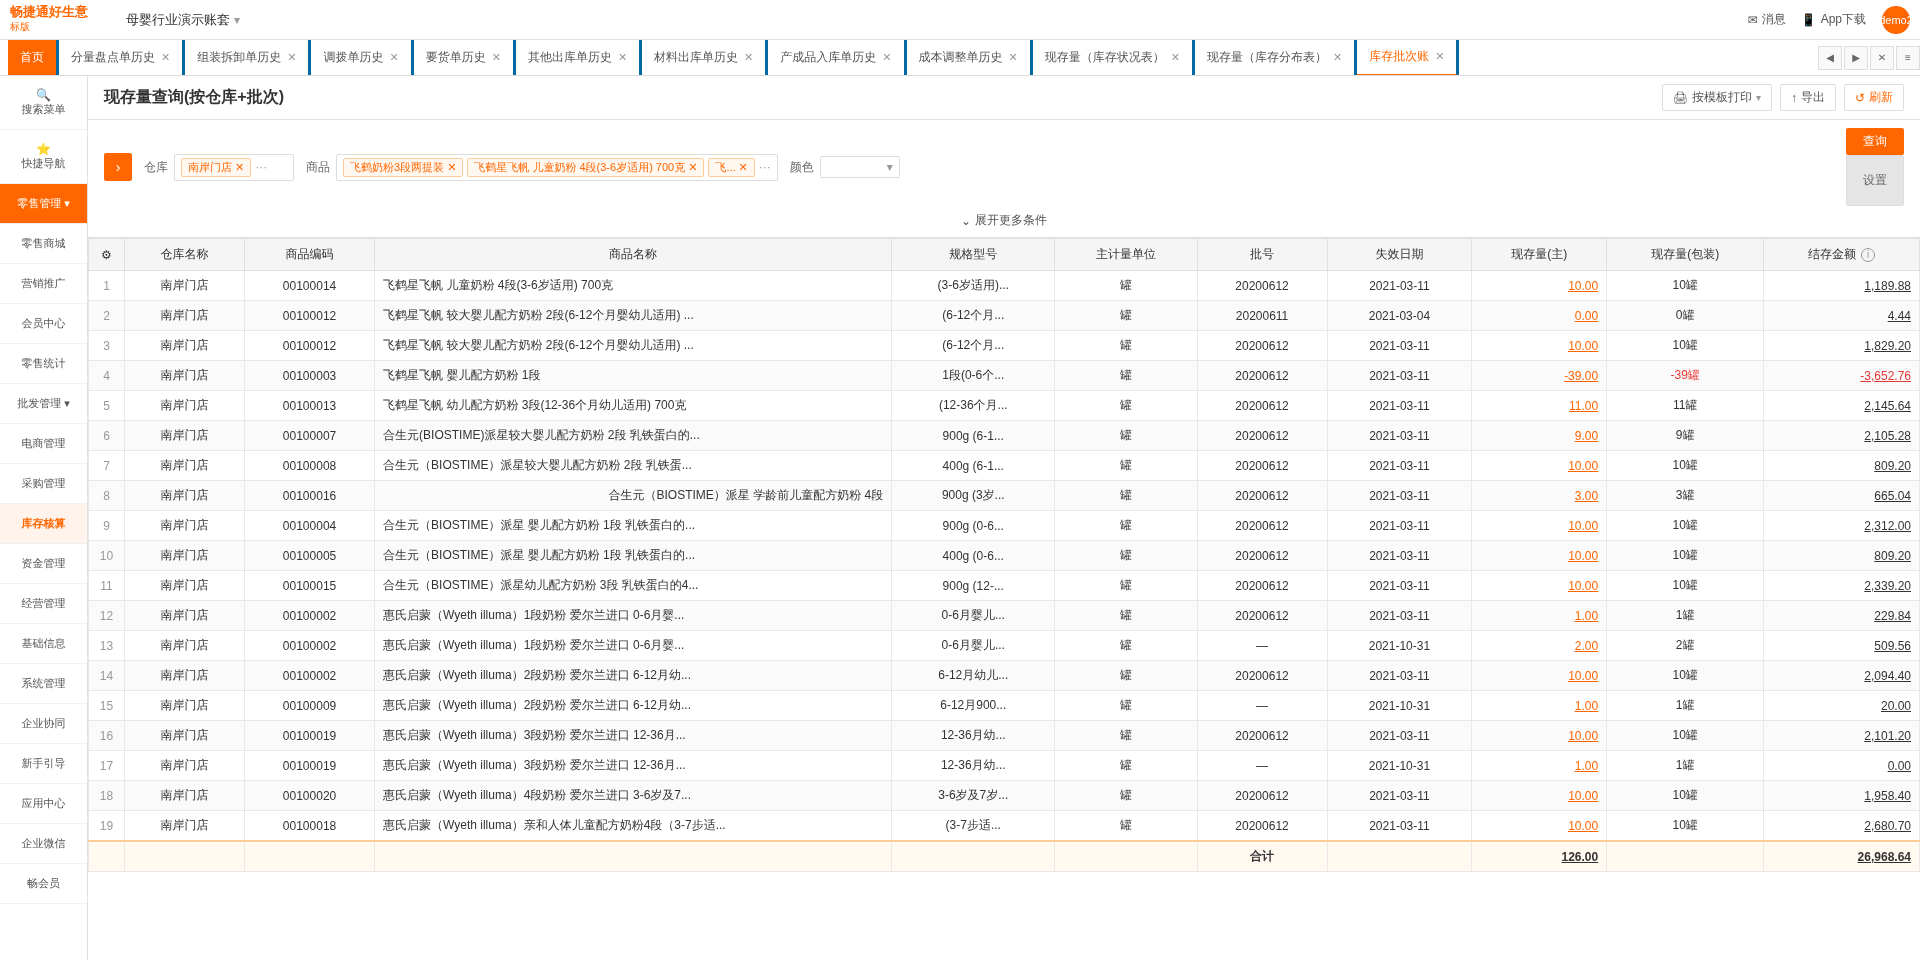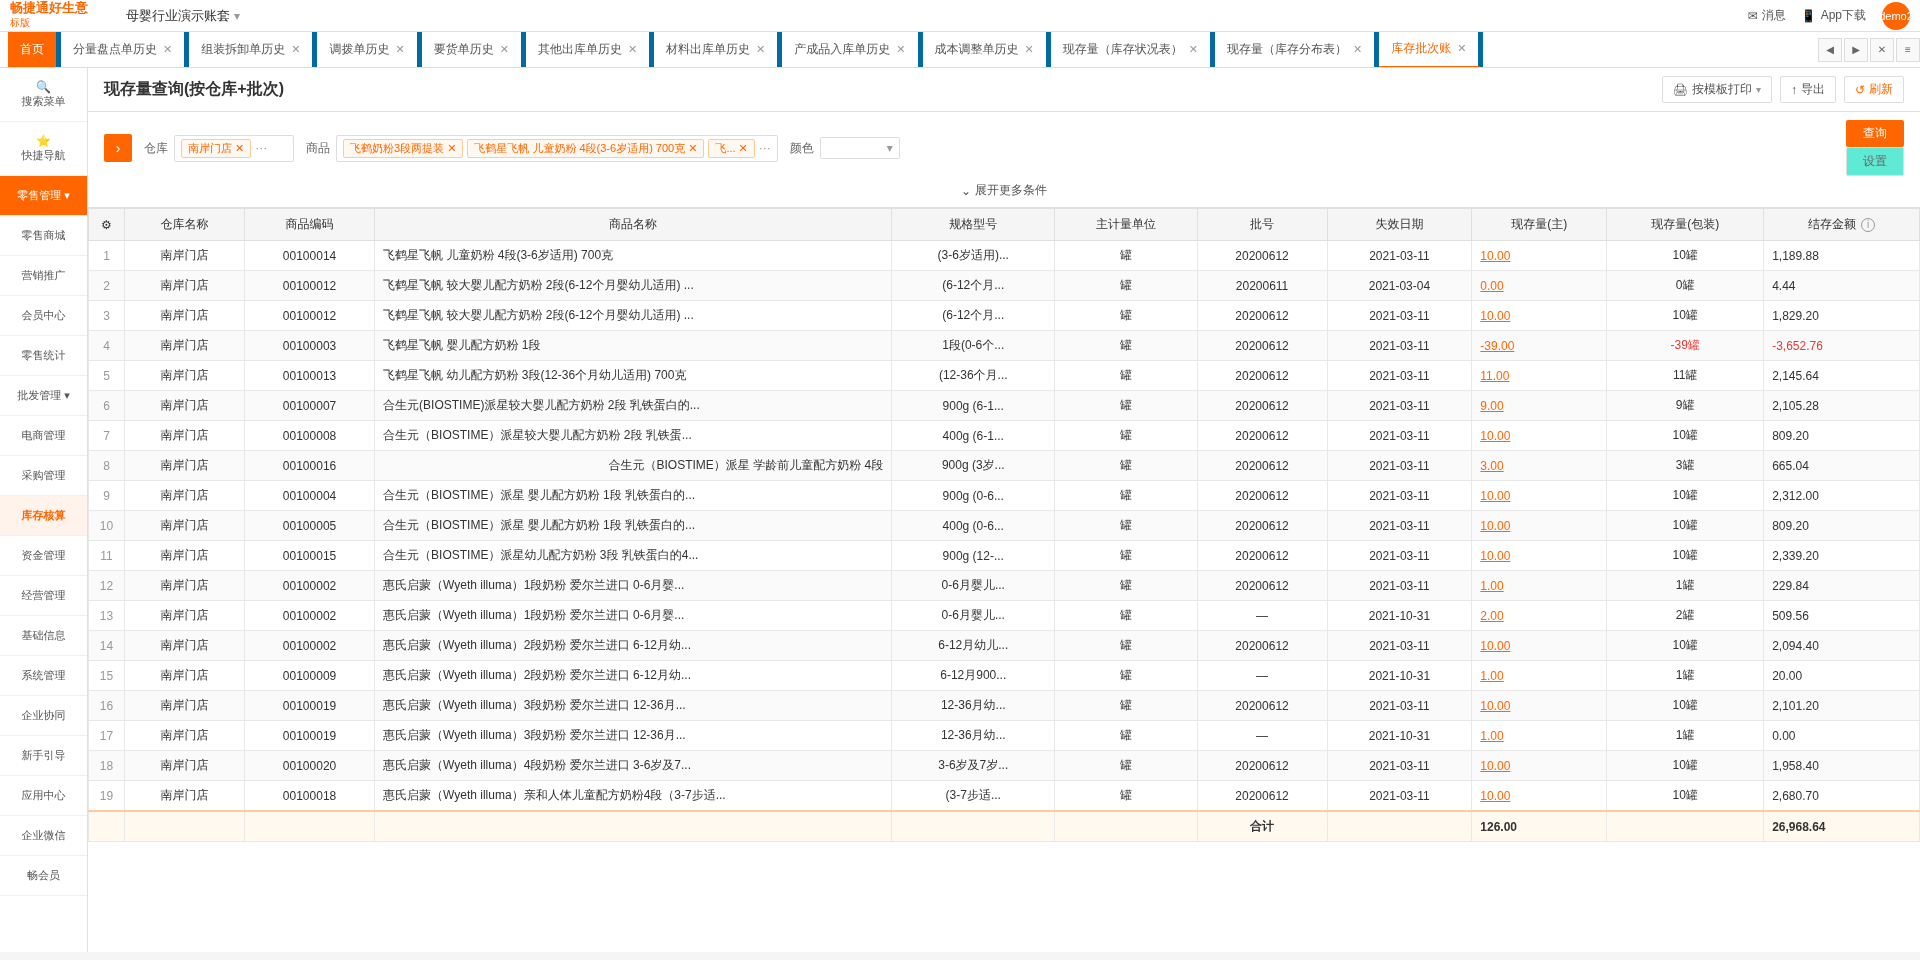--- a/index.html
+++ b/index.html
@@ -1,29 +1,29 @@
 <!DOCTYPE html>
 <html><head>
   <meta charset="utf-8">
   <style>
     * { box-sizing: border-box; margin: 0; padding: 0; }
     body { font-family: "Microsoft YaHei", Arial, sans-serif; font-size: 12px; background: #f5f5f5; color: #333; overflow: hidden; }
 
     
-    .top-bar { height: 32px; background: #fff; display: flex; align-items: center; padding: 0 10px; border-bottom: 1px solid #e0e0e0; gap: 8px; }
+    .top-bar { height: 40px; background: #fff; display: flex; align-items: center; padding: 0 10px; border-bottom: 1px solid #e0e0e0; gap: 8px; }
     .logo-area { display: flex; align-items: center; gap: 4px; min-width: 100px; }
     .logo-text { font-size: 13px; color: #ff6600; font-weight: bold; line-height: 1.1; }
     .logo-sub { font-size: 10px; color: #ff6600; }
     .top-right { display: flex; align-items: center; gap: 16px; margin-left: auto; }
     .top-right-item { display: flex; align-items: center; gap: 4px; color: #555; font-size: 12px; cursor: pointer; }
     .avatar-circle { width: 28px; height: 28px; border-radius: 50%; background: #ff6600; color: #fff; display: flex; align-items: center; justify-content: center; font-size: 11px; }
 
     
     .nav-tabs { height: 36px; background: #fff; display: flex; align-items: center; border-bottom: 1px solid #ddd; padding: 0 0 0 8px; overflow: hidden; gap: 0; }
-    .nav-tab { padding: 0 12px; height: 36px; display: flex; align-items: center; font-size: 12px; color: #555; cursor: pointer; border-right: 5px solid #0369a1; white-space: nowrap; position: relative; }
+    .nav-tab { padding: 0 12px; height: 36px; display: flex; align-items: center; font-size: 12px; color: #555; cursor: pointer; border-right: 3px solid #0369a1; white-space: nowrap; position: relative; }
     .nav-tab.home { color: #fff; background: #ff6600; }
     .nav-tab .close-x { margin-left: 6px; color: #999; font-size: 11px; }
     .nav-tab.active-tab { color: #ff6600; border-bottom: 2px solid #ff6600; }
     .nav-tab-arrows { display: flex; align-items: center; margin-left: auto; gap: 2px; }
     .nav-arrow-btn { width: 24px; height: 24px; border: 1px solid #ddd; background: #f9f9f9; cursor: pointer; display: flex; align-items: center; justify-content: center; font-size: 10px; color: #666; }
 
     
     .main-layout { display: flex; height: calc(100vh - 76px); }
 
     
@@ -45,31 +45,31 @@
     
     .filter-area { background: #fff; padding: 8px 16px; border-bottom: 1px solid #e0e0e0; }
     .filter-row { display: flex; align-items: center; gap: 12px; flex-wrap: wrap; }
     .filter-item { display: flex; align-items: center; gap: 6px; font-size: 12px; text-align: right; }
     .filter-label { color: #666; white-space: nowrap; }
     .filter-tag-input { display: flex; align-items: center; min-width: 120px; border: 1px solid #ddd; padding: 3px 6px; background: #fff; border-radius: 2px; flex-wrap: wrap; gap: 4px; }
     .filter-tag { background: #fff8f0; border: 1px solid #ffcc99; padding: 1px 6px; border-radius: 2px; color: #ff6600; font-size: 11px; display: flex; align-items: center; gap: 3px; }
     .filter-tag-close { cursor: pointer; color: #ff6600; }
     .filter-expand { color: #555; font-size: 12px; cursor: pointer; display: flex; align-items: center; gap: 4px; margin: 6px auto 0; width: fit-content; }
     .btn-search { background: #ff6600; color: #fff; border: none; padding: 5px 16px; cursor: pointer; border-radius: 2px; font-size: 12px; }
-    .btn-settings { background: #5eead4; color: #666; border: 1px solid #ddd; padding: 5px 16px; cursor: pointer; border-radius: 2px; font-size: 12px; }
+    .btn-settings { background: #e5e5e5; color: #666; border: 1px solid #ddd; padding: 16px 16px; cursor: pointer; border-radius: 2px; font-size: 12px; }
     .filter-right { display: flex; flex-direction: column; margin-left: auto; }
 
     
     .table-container { flex: 1; overflow: auto; background: #fff; padding: 0; }
     table { width: 100%; border-collapse: collapse; font-size: 12px; }
     thead th { background: #f5f5f5; border: 1px solid #e0e0e0; padding: 7px 8px; text-align: center; white-space: nowrap; font-weight: normal; color: #333; position: sticky; top: 0; z-index: 1; }
     tbody td { border: 1px solid #e8e8e8; padding: 6px 8px; text-align: center; white-space: nowrap; }
     tbody tr:nth-child(even) { background: #fafafa; }
     .td-left { text-align: left; }
-    .td-right { text-align: left; }
+    .td-right { text-align: right; text-decoration: underline; }
     .td-link { color: #ff6600; text-decoration: underline; cursor: pointer; }
     .td-red { color: #e53935; }
     .foot-row { background: #fff9f0 !important; font-weight: bold; }
     .foot-row td { border-top: 2px solid #ffcc99; }
 
     
     .expand-toggle { width: 28px; height: 28px; background: #ff6600; color: #fff; display: flex; align-items: center; justify-content: center; cursor: pointer; font-size: 14px; border-radius: 2px; }
 
     
     ::-webkit-scrollbar { width: 6px; height: 6px; }

